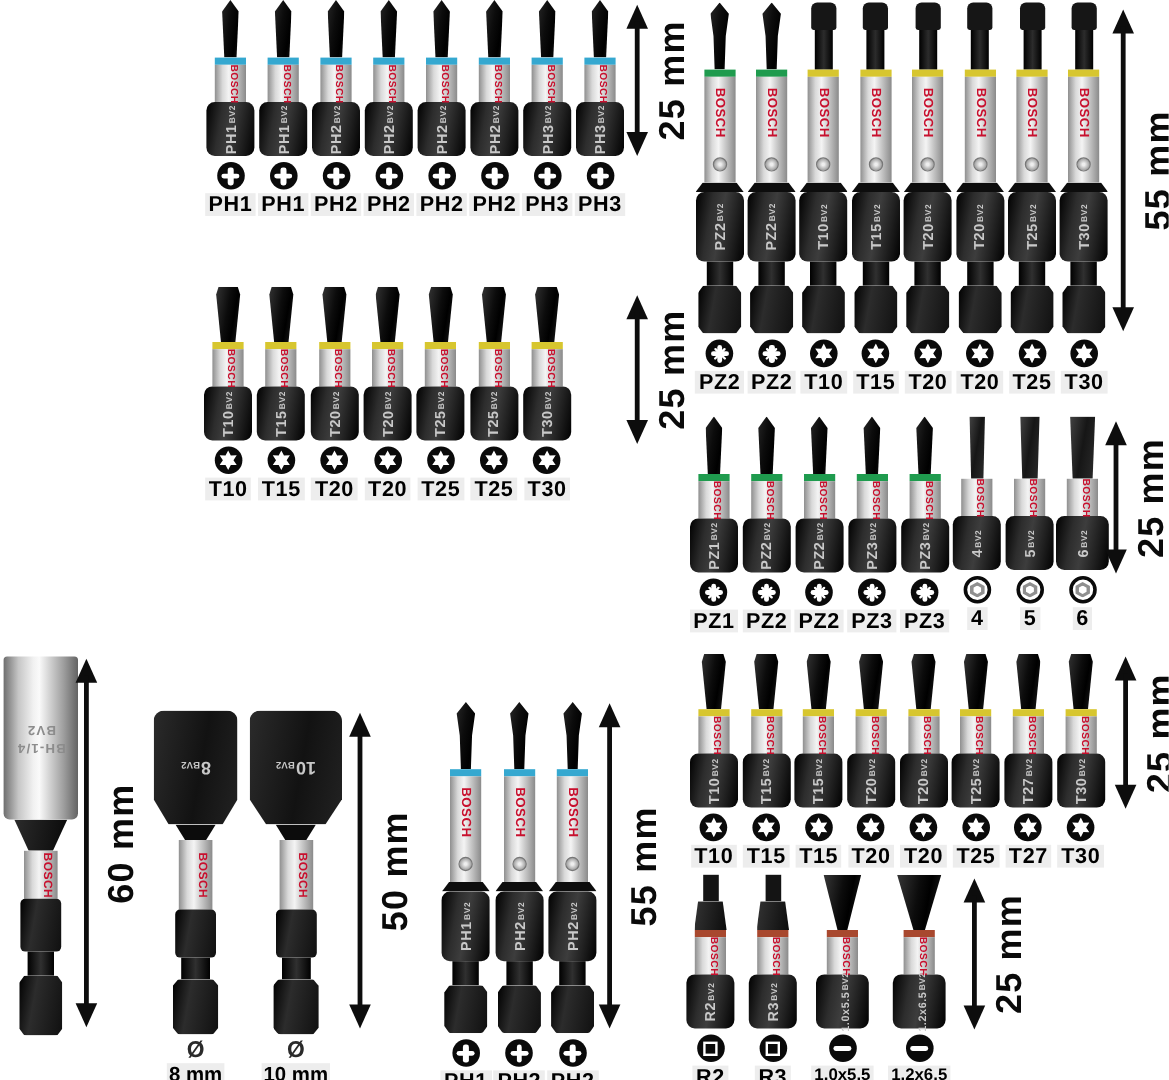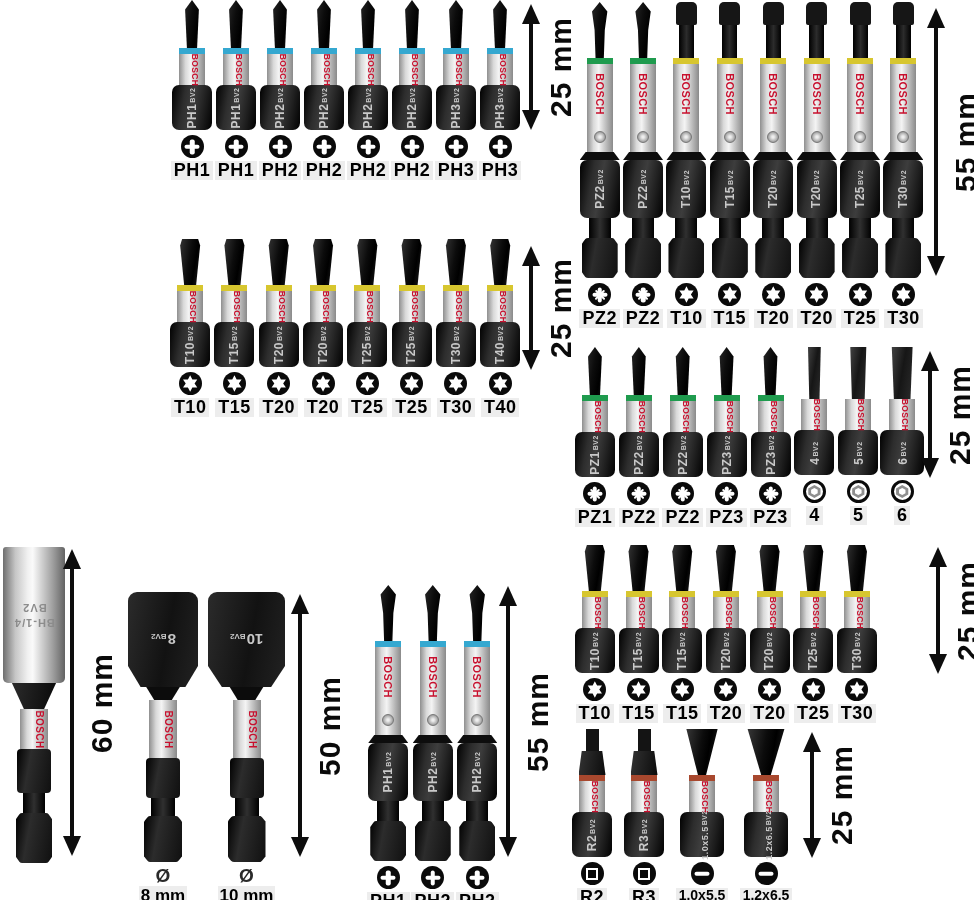--- a/index.html
+++ b/index.html
@@ -548,36 +548,20 @@
           </span>
           <span class="body" style="width:40px">
             <em class="blab">T30<i>BV2</i></em>
           </span>
         </div>
         <span class="icon">
           <i class="star"></i>
         </span>
         <span class="caption">T30</span>
       </div>
-      <div class="col" style="width: 44.3px;">
-        <div class="bit">
-          <span class="tip tp-tx"></span>
-          <span class="ring" style="background:#d7c62f"></span>
-          <span class="sleeve short">
-            <em class="bosch">BOSCH</em>
-          </span>
-          <span class="body" style="width:40px">
-            <em class="blab">T40<i>BV2</i></em>
-          </span>
-        </div>
-        <span class="icon">
-          <i class="star"></i>
-        </span>
-        <span class="caption">T40</span>
-      </div>
     </section>
   <section class="bit-row" style="left:573px;top:347px">
       <div class="col" style="width: 43.9px;">
         <div class="bit">
           <span class="tip tp-ph"></span>
           <span class="ring" style="background:#1f9b4e"></span>
           <span class="sleeve short">
             <em class="bosch">BOSCH</em>
           </span>
           <span class="body" style="width:40px">
@@ -806,20 +790,36 @@
             <em class="bosch">BOSCH</em>
           </span>
           <span class="body" style="width:40px">
             <em class="blab">T25<i>BV2</i></em>
           </span>
         </div>
         <span class="icon">
           <i class="star"></i>
         </span>
         <span class="caption">T25</span>
+      </div>
+      <div class="col" style="width: 43.7px;">
+        <div class="bit">
+          <span class="tip tp-tx"></span>
+          <span class="ring" style="background:#d7c62f"></span>
+          <span class="sleeve short">
+            <em class="bosch">BOSCH</em>
+          </span>
+          <span class="body" style="width:40px">
+            <em class="blab">T27<i>BV2</i></em>
+          </span>
+        </div>
+        <span class="icon">
+          <i class="star"></i>
+        </span>
+        <span class="caption">T27</span>
       </div>
       <div class="col" style="width: 43.7px;">
         <div class="bit">
           <span class="tip tp-tx"></span>
           <span class="ring" style="background:#d7c62f"></span>
           <span class="sleeve short">
             <em class="bosch">BOSCH</em>
           </span>
           <span class="body" style="width:40px">
             <em class="blab">T30<i>BV2</i></em>

